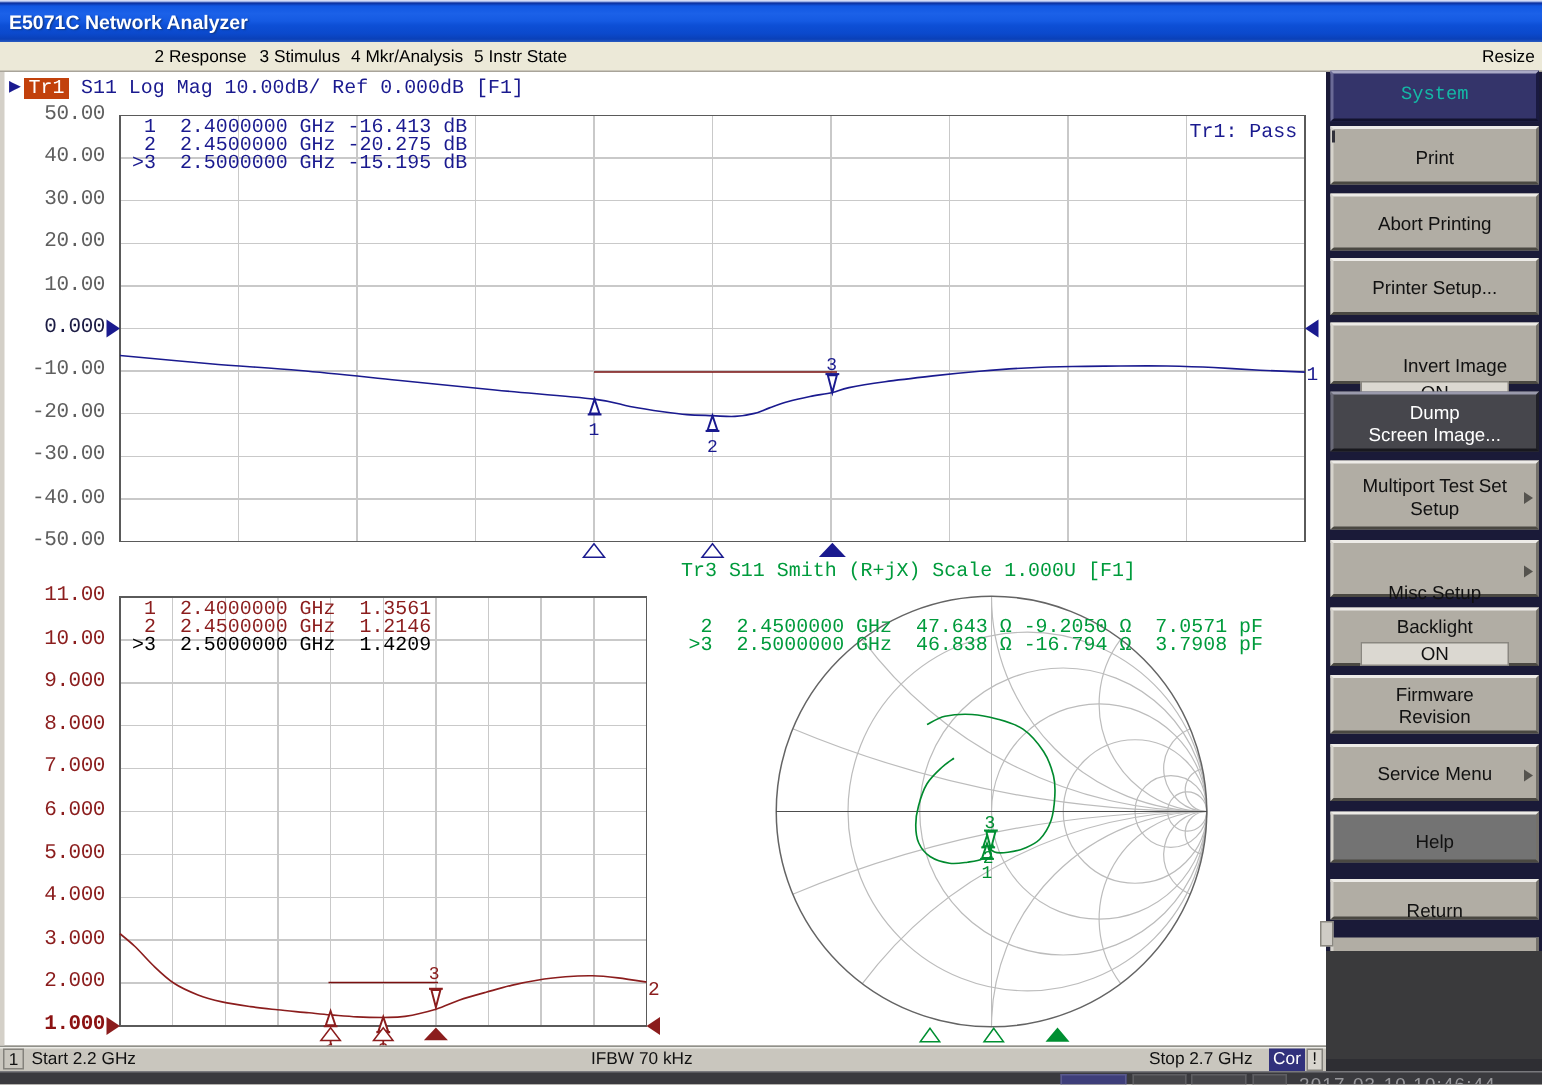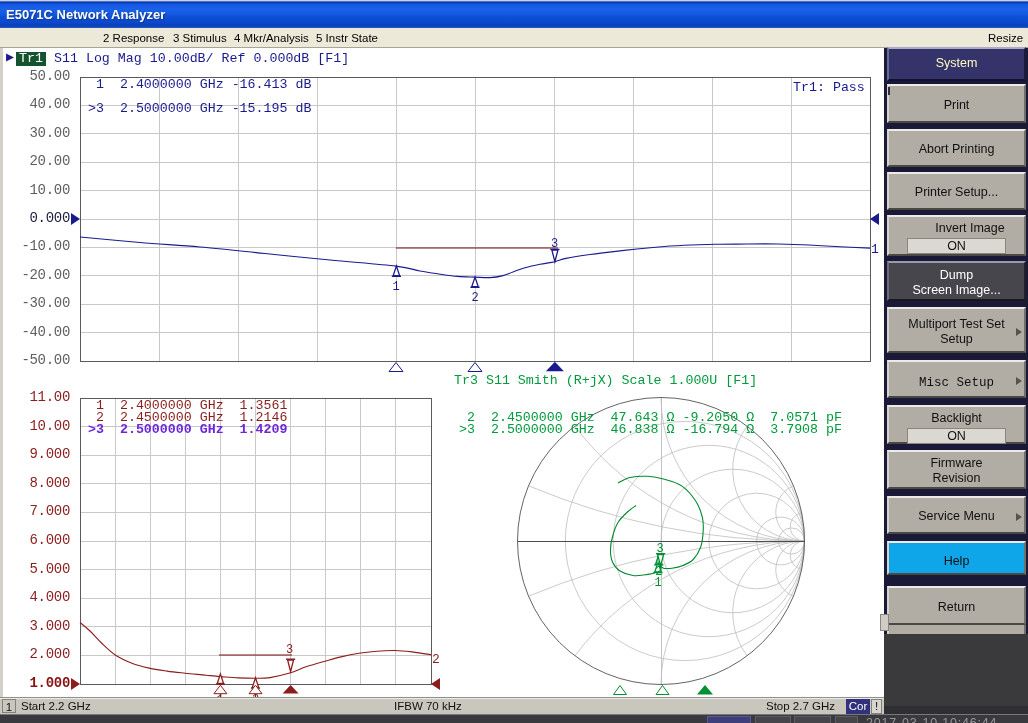--- a/index.html
+++ b/index.html
@@ -138,91 +138,92 @@
       <text x="658.8" y="575" fill="#008f32" font-size="12" text-anchor="middle" font-family="Liberation Mono">2</text>
       <polygon points="660.6,566.0 657.6,554.5 663.6,554.5" fill="white" stroke="#008f32" stroke-width="1.3"></polygon>
       <line x1="656.0" y1="553.7" x2="665.2" y2="553.7" stroke="#008f32" stroke-width="1.4"></line>
       <text x="660" y="552" fill="#008f32" font-size="12" text-anchor="middle" font-family="Liberation Mono">3</text>
       <polygon points="620.0,685.5 613.5,694.5 626.5,694.5" fill="white" stroke="#008f32" stroke-width="1"></polygon>
       <polygon points="662.5,685.5 656.0,694.5 669.0,694.5" fill="white" stroke="#008f32" stroke-width="1"></polygon>
       <polygon points="705.0,685.0 697.0,694.5 713.0,694.5" fill="#008f32"></polygon>
     </svg>
 
 <div class="mono" style="left:6px;top:51px;color:#1a1a8f;font-size:13.3px;">▶</div>
-<div class="mono" style="left:16px;top:52px;width:30px;height:14px;background:#14532d;color:#fff;font-size:13.3px;text-align:center;">Tr1</div>
+<div class="mono" style="left:16px;top:52px;width:30px;height:14px;background:#c2410c;color:#fff;font-size:13.3px;text-align:center;">Tr1</div>
 <div class="mono" style="left:46px;top:52px;color:#1a1a8f;font-size:13.3px;"> S11 Log Mag 10.00dB/ Ref 0.000dB [F1]</div>
 <div class="mono" style="left:793px;top:81px;color:#1a1a8f;font-size:13.3px;text-align:right;">Tr1: Pass</div>
 <div class="mono" style="left:454px;top:374px;color:#009b3c;font-size:13.3px;">Tr3 S11 Smith (R+jX) Scale 1.000U [F1]</div>
 <div class="mono" style="left:88px;top:78px;color:#1a1a8f;font-size:13.3px;"> 1  2.4000000 GHz -16.413 dB</div>
+    <div class="mono" style="left:88px;top:90px;color:#1a1a8f;font-size:13.3px;"> 2  2.4500000 GHz -20.275 dB</div>
     <div class="mono" style="left:88px;top:102px;color:#1a1a8f;font-size:13.3px;">&gt;3  2.5000000 GHz -15.195 dB</div>
     <div class="mono" style="left:88px;top:399px;color:#8b1d1d;font-size:13.3px;"> 1  2.4000000 GHz  1.3561</div>
     <div class="mono" style="left:88px;top:411px;color:#8b1d1d;font-size:13.3px;"> 2  2.4500000 GHz  1.2146</div>
-    <div class="mono" style="left:88px;top:423px;color:#6d28d9;font-size:13.3px;font-weight:bold;">&gt;3  2.5000000 GHz  1.4209</div>
+    <div class="mono" style="left:88px;top:423px;color:#000000;font-size:13.3px;">&gt;3  2.5000000 GHz  1.4209</div>
     <div class="mono" style="left:459px;top:411px;color:#009b3c;font-size:13.3px;"> 2  2.4500000 GHz  47.643 Ω -9.2050 Ω  7.0571 pF</div>
     <div class="mono" style="left:459px;top:423px;color:#009b3c;font-size:13.3px;">&gt;3  2.5000000 GHz  46.838 Ω -16.794 Ω  3.7908 pF</div>
 <div class="mono" style="font-size:14px;"><div style="position:absolute;left:8px;top:69.0px;width:62px;text-align:right;letter-spacing:-0.3px;color:#5f5f5f;">50.00</div><div style="position:absolute;left:8px;top:97.4px;width:62px;text-align:right;letter-spacing:-0.3px;color:#5f5f5f;">40.00</div><div style="position:absolute;left:8px;top:125.8px;width:62px;text-align:right;letter-spacing:-0.3px;color:#5f5f5f;">30.00</div><div style="position:absolute;left:8px;top:154.2px;width:62px;text-align:right;letter-spacing:-0.3px;color:#5f5f5f;">20.00</div><div style="position:absolute;left:8px;top:182.6px;width:62px;text-align:right;letter-spacing:-0.3px;color:#5f5f5f;">10.00</div><div style="position:absolute;left:8px;top:211.0px;width:62px;text-align:right;letter-spacing:-0.3px;color:#1c1c44;">0.000</div><div style="position:absolute;left:8px;top:239.4px;width:62px;text-align:right;letter-spacing:-0.3px;color:#5f5f5f;">-10.00</div><div style="position:absolute;left:8px;top:267.8px;width:62px;text-align:right;letter-spacing:-0.3px;color:#5f5f5f;">-20.00</div><div style="position:absolute;left:8px;top:296.2px;width:62px;text-align:right;letter-spacing:-0.3px;color:#5f5f5f;">-30.00</div><div style="position:absolute;left:8px;top:324.6px;width:62px;text-align:right;letter-spacing:-0.3px;color:#5f5f5f;">-40.00</div><div style="position:absolute;left:8px;top:353.0px;width:62px;text-align:right;letter-spacing:-0.3px;color:#5f5f5f;">-50.00</div></div>
 <div class="mono" style="font-size:14px;"><div style="position:absolute;left:8px;top:390.0px;width:62px;text-align:right;letter-spacing:-0.3px;color:#8b1d1d;">11.00</div><div style="position:absolute;left:8px;top:418.6px;width:62px;text-align:right;letter-spacing:-0.3px;color:#8b1d1d;">10.00</div><div style="position:absolute;left:8px;top:447.2px;width:62px;text-align:right;letter-spacing:-0.3px;color:#8b1d1d;">9.000</div><div style="position:absolute;left:8px;top:475.8px;width:62px;text-align:right;letter-spacing:-0.3px;color:#8b1d1d;">8.000</div><div style="position:absolute;left:8px;top:504.4px;width:62px;text-align:right;letter-spacing:-0.3px;color:#8b1d1d;">7.000</div><div style="position:absolute;left:8px;top:533.0px;width:62px;text-align:right;letter-spacing:-0.3px;color:#8b1d1d;">6.000</div><div style="position:absolute;left:8px;top:561.6px;width:62px;text-align:right;letter-spacing:-0.3px;color:#8b1d1d;">5.000</div><div style="position:absolute;left:8px;top:590.2px;width:62px;text-align:right;letter-spacing:-0.3px;color:#8b1d1d;">4.000</div><div style="position:absolute;left:8px;top:618.8px;width:62px;text-align:right;letter-spacing:-0.3px;color:#8b1d1d;">3.000</div><div style="position:absolute;left:8px;top:647.4px;width:62px;text-align:right;letter-spacing:-0.3px;color:#8b1d1d;">2.000</div><div style="position:absolute;left:8px;top:676.0px;width:62px;text-align:right;letter-spacing:-0.3px;color:#8b1212;font-weight:bold;">1.000</div></div>
 
 <div style="position:absolute;left:0;top:697px;width:885px;height:18px;background:#c9c6be;border-top:1px solid #90908a;box-shadow:inset 0 1px 0 #ecebe6;font-size:11.5px;color:#111;">
 <div style="position:absolute;left:2px;top:1px;width:14px;height:14px;border:1px solid #84827c;text-align:center;line-height:14px;">1</div>
 <div style="position:absolute;left:21px;top:2px;">Start 2.2 GHz</div>
 <div style="position:absolute;left:394px;top:2px;">IFBW 70 kHz</div>
 <div style="position:absolute;left:766px;top:2px;">Stop 2.7 GHz</div>
 <div style="position:absolute;left:846px;top:1px;width:24px;height:15px;background:#31317c;color:#fff;text-align:center;line-height:15px;">Cor</div>
 <div style="position:absolute;left:871px;top:1px;width:11px;height:15px;background:#d8d5ce;border:1px solid #84827c;text-align:center;line-height:13px;">!</div>
 </div>
 <div style="position:absolute;left:885px;top:697px;width:143px;height:17px;background:#242428;"></div>
 <div style="position:absolute;left:884px;top:48px;width:144px;height:586px;background:#1a1a38;"></div>
     <div style="position:absolute;left:884px;top:634px;width:144px;height:72px;background:#3a3a3c;"></div>
     <div style="position:absolute;left:884px;top:706px;width:144px;height:17px;background:#2e2e33;"></div>
-    <div class="btn" style="left:887px;top:47px;width:139px;height:34px;background:#34346a;border-top:2px solid #aaaac6;border-left:2px solid #6a6a96;border-right:2px solid #1a1a40;border-bottom:2px solid #12122e;color:#fef9c3;">
+    <div class="btn" style="left:887px;top:47px;width:139px;height:34px;background:#34346a;border-top:2px solid #aaaac6;border-left:2px solid #6a6a96;border-right:2px solid #1a1a40;border-bottom:2px solid #12122e;color:#14b8a6;font-family:Liberation Mono, monospace;">
       <div style="margin-top:7px;">System</div>
     </div>
     <div class="btn" style="left:887px;top:84px;width:139px;height:39px;background:#b1ada4;border-top:2px solid #edebe7;border-left:2px solid #d6d3cc;border-right:2px solid #73706a;border-bottom:2px solid #4a4842;color:#111;">
       <div style="margin-top:12px;">Print</div>
     </div>
     <div class="btn" style="left:887px;top:129px;width:139px;height:38px;background:#b1ada4;border-top:2px solid #edebe7;border-left:2px solid #d6d3cc;border-right:2px solid #73706a;border-bottom:2px solid #4a4842;color:#111;">
       <div style="margin-top:11px;">Abort Printing</div>
     </div>
     <div class="btn" style="left:887px;top:172px;width:139px;height:38px;background:#b1ada4;border-top:2px solid #edebe7;border-left:2px solid #d6d3cc;border-right:2px solid #73706a;border-bottom:2px solid #4a4842;color:#111;">
       <div style="margin-top:11px;">Printer Setup...</div>
     </div>
     <div class="btn" style="left:887px;top:215px;width:139px;height:41px;background:#b1ada4;border-top:2px solid #edebe7;border-left:2px solid #d6d3cc;border-right:2px solid #73706a;border-bottom:2px solid #4a4842;color:#111;">
-      <div style="margin-top:4px;padding-left:27px;">Invert Image</div>
+      <div style="margin-top:20px;padding-left:27px;">Invert Image</div>
       <div style="margin:2px 18px 0 18px;height:16px;background:#dbd8d1;border:1px solid #8a8780;line-height:15px;">ON</div>
     </div>
     <div class="btn" style="left:887px;top:261px;width:139px;height:40px;background:#46464c;border-top:2px solid #9a9aac;border-left:2px solid #6a6a78;border-right:2px solid #202028;border-bottom:2px solid #18181e;color:#fff;">
       <div style="margin-top:5px;">Dump</div>
       <div>Screen Image...</div>
     </div>
     <div class="btn" style="left:887px;top:307px;width:139px;height:46px;background:#b1ada4;border-top:2px solid #edebe7;border-left:2px solid #d6d3cc;border-right:2px solid #73706a;border-bottom:2px solid #4a4842;color:#111;">
       <div style="margin-top:8px;">Multiport Test Set</div>
       <div>Setup</div>
       <div style="position:absolute;right:2px;top:19px;width:0;height:0;border-left:6px solid #55534e;border-top:4px solid transparent;border-bottom:4px solid transparent;"></div>
     </div>
     <div class="btn" style="left:887px;top:360px;width:139px;height:38px;background:#b1ada4;border-top:2px solid #edebe7;border-left:2px solid #d6d3cc;border-right:2px solid #73706a;border-bottom:2px solid #4a4842;color:#111;">
-      <div style="margin-top:14px;font-family:Liberation Mono, monospace;">Misc Setup</div>
+      <div style="margin-top:26px;">Misc Setup</div>
       <div style="position:absolute;right:2px;top:15px;width:0;height:0;border-left:6px solid #55534e;border-top:4px solid transparent;border-bottom:4px solid transparent;"></div>
     </div>
     <div class="btn" style="left:887px;top:405px;width:139px;height:39px;background:#b1ada4;border-top:2px solid #edebe7;border-left:2px solid #d6d3cc;border-right:2px solid #73706a;border-bottom:2px solid #4a4842;color:#111;">
       <div style="margin-top:4px;">Backlight</div>
       <div style="margin:2px 18px 0 18px;height:16px;background:#dbd8d1;border:1px solid #8a8780;line-height:15px;">ON</div>
     </div>
     <div class="btn" style="left:887px;top:450px;width:139px;height:39px;background:#b1ada4;border-top:2px solid #edebe7;border-left:2px solid #d6d3cc;border-right:2px solid #73706a;border-bottom:2px solid #4a4842;color:#111;">
       <div style="margin-top:4px;">Firmware</div>
       <div>Revision</div>
     </div>
     <div class="btn" style="left:887px;top:496px;width:139px;height:38px;background:#b1ada4;border-top:2px solid #edebe7;border-left:2px solid #d6d3cc;border-right:2px solid #73706a;border-bottom:2px solid #4a4842;color:#111;">
       <div style="margin-top:11px;">Service Menu</div>
       <div style="position:absolute;right:2px;top:15px;width:0;height:0;border-left:6px solid #55534e;border-top:4px solid transparent;border-bottom:4px solid transparent;"></div>
     </div>
-    <div class="btn" style="left:887px;top:541px;width:139px;height:34px;background:#0ea5e9;border-top:2px solid #edebe7;border-left:2px solid #d6d3cc;border-right:2px solid #73706a;border-bottom:2px solid #4a4842;color:#111;">
+    <div class="btn" style="left:887px;top:541px;width:139px;height:34px;background:#737373;border-top:2px solid #edebe7;border-left:2px solid #d6d3cc;border-right:2px solid #73706a;border-bottom:2px solid #4a4842;color:#111;">
       <div style="margin-top:11px;">Help</div>
     </div>
-    <div class="btn" style="left:887px;top:586px;width:139px;height:39px;background:#b1ada4;border-top:2px solid #edebe7;border-left:2px solid #d6d3cc;border-right:2px solid #73706a;border-bottom:2px solid #4a4842;color:#111;">
+    <div class="btn" style="left:887px;top:586px;width:139px;height:27px;background:#b1ada4;border-top:2px solid #edebe7;border-left:2px solid #d6d3cc;border-right:2px solid #73706a;border-bottom:2px solid #4a4842;color:#111;">
       <div style="margin-top:12px;">Return</div>
     </div>
     <div style="position:absolute;left:887px;top:625px;width:139px;height:9px;background:#b1ada4;border-left:2px solid #d6d3cc;border-right:2px solid #73706a;"></div>
 <div style="position:absolute;left:0;top:714px;width:1028px;height:9px;background:#3a3a3e;border-top:1px solid #78787c;"></div>
     <div style="position:absolute;left:707px;top:716px;width:44px;height:7px;background:#3e3e7a;border:1px solid #5a5a8e;border-bottom:none;"></div>
     <div style="position:absolute;left:755px;top:716px;width:36px;height:7px;background:#46464a;border:1px solid #5e5e62;border-bottom:none;"></div>
     <div style="position:absolute;left:794px;top:716px;width:37px;height:7px;background:#46464a;border:1px solid #5e5e62;border-bottom:none;"></div>
     <div style="position:absolute;left:835px;top:716px;width:23px;height:7px;background:#46464a;border:1px solid #5e5e62;border-bottom:none;"></div>
     <div style="position:absolute;left:866px;top:716px;width:162px;height:7px;overflow:hidden;color:#97979b;font-size:12.5px;letter-spacing:0.8px;font-family:'Liberation Sans',sans-serif;">2017-03-10 10:46:44</div>
 <div style="position:absolute;left:0px;top:48px;width:3px;height:649px;background:#d4d0c8;"></div>

